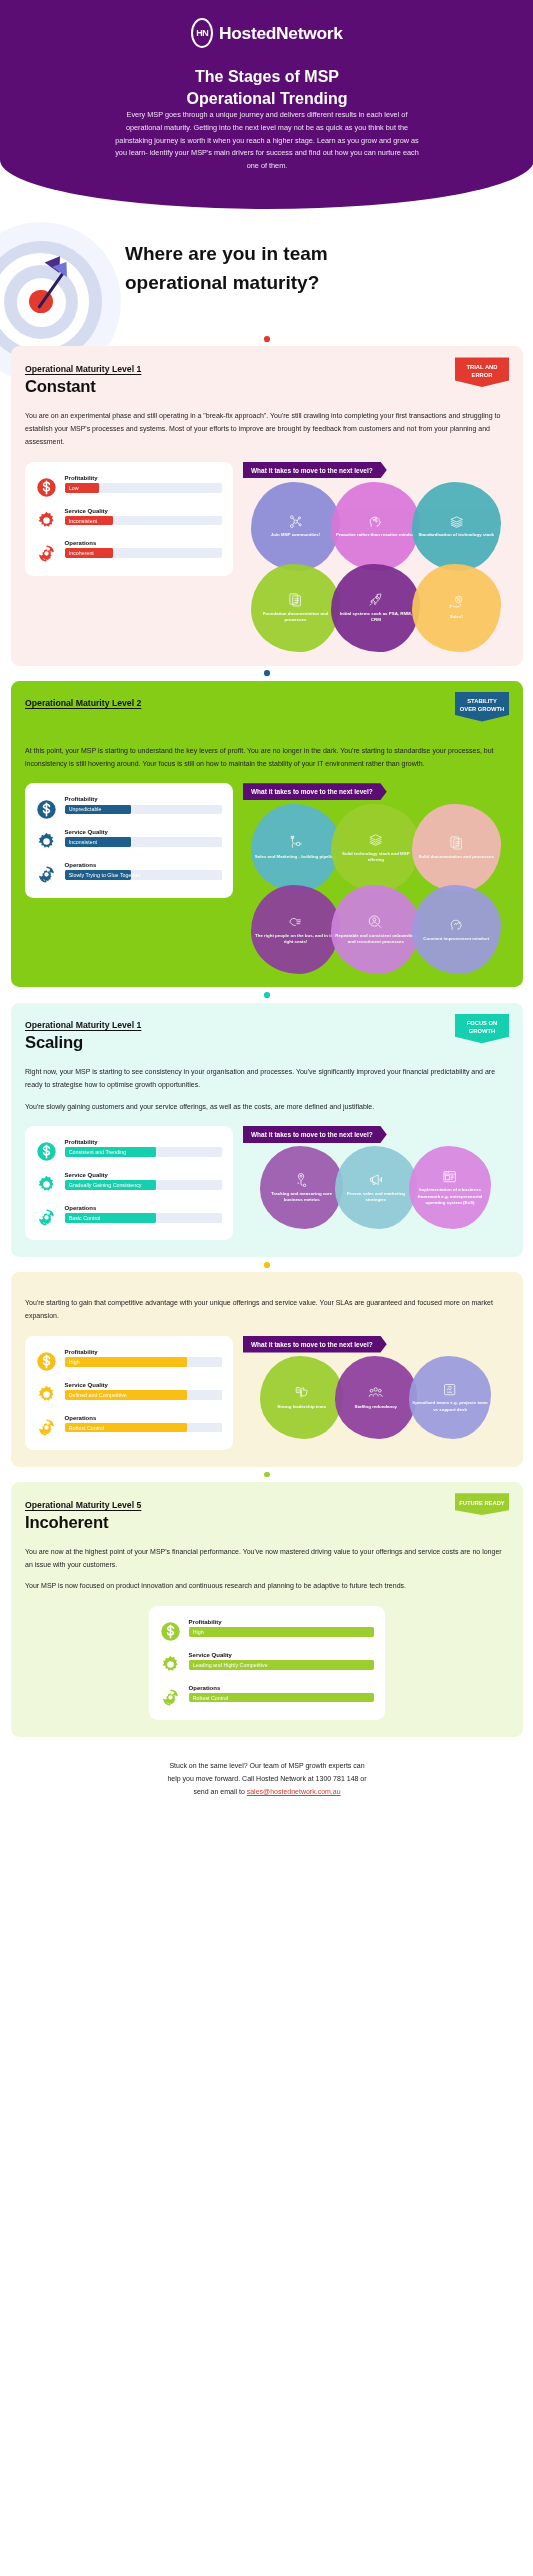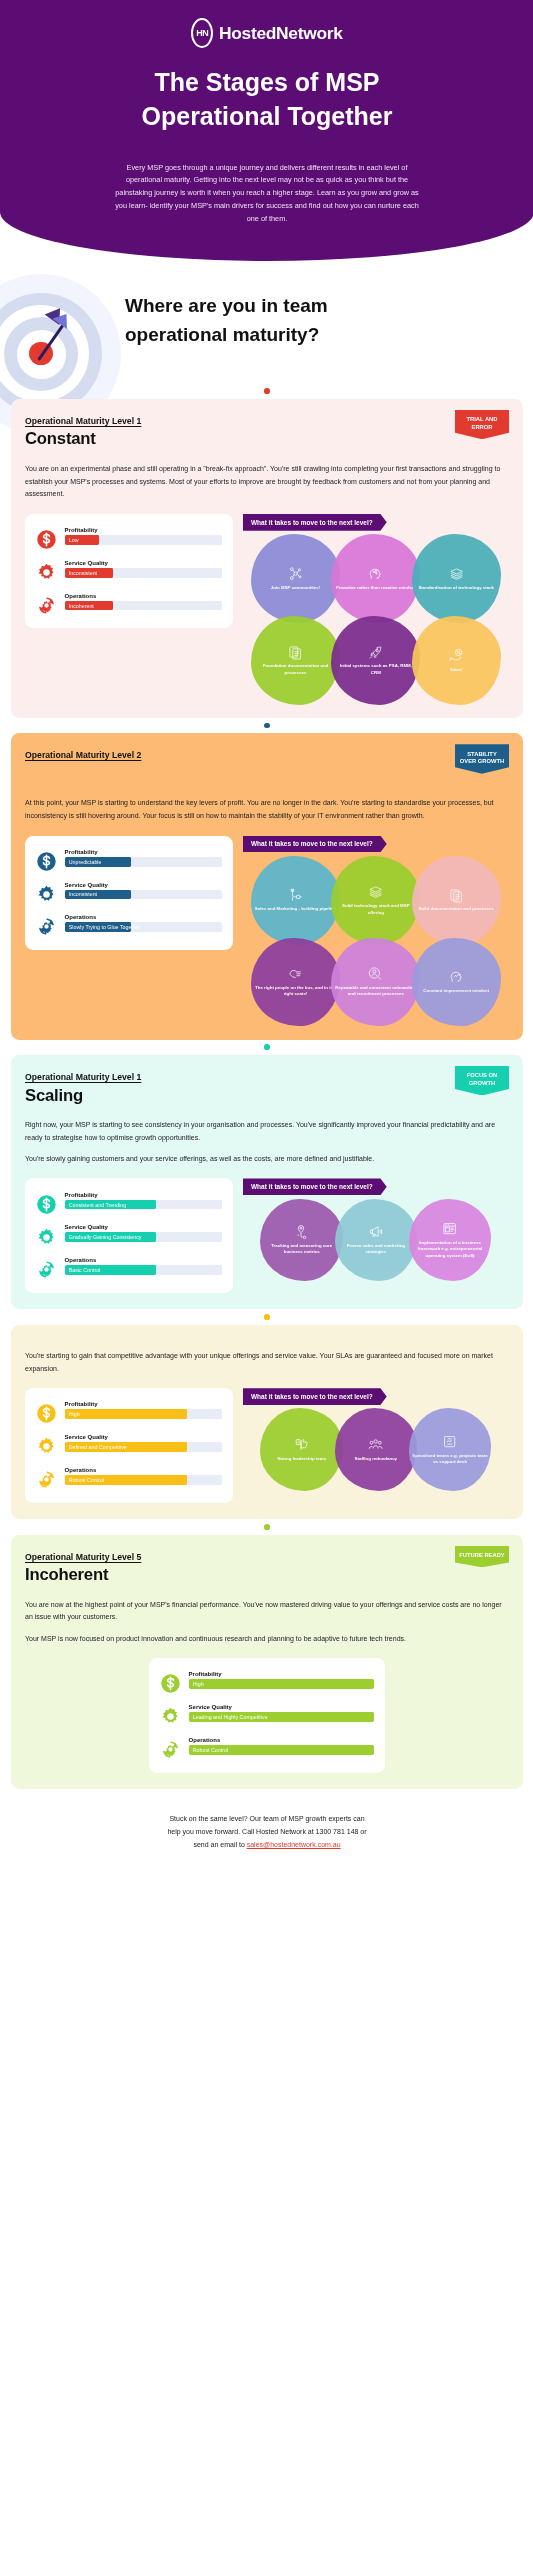--- a/index.html
+++ b/index.html
@@ -25,22 +25,22 @@
     gap: 5.6px; margin-bottom: 18px;
   }
   .logo-mark {
     width: 22px; height: 30px; border-radius: 50%;
     border: 2.1px solid #ffffff;
     display: flex; align-items: center; justify-content: center;
     color: #ffffff; font-weight: bold; font-size: 9px; letter-spacing: -0.3px;
   }
   .logo-text { color: #ffffff; font-size: 17.4px; font-weight: bold; letter-spacing: -0.3px; text-align: center; }
   .hero h1 {
-    color: #ffffff; font-size: 25px; line-height: 1.35; font-weight: bold;
-    padding: 0 44px; margin-bottom: 28px;
+    color: #ffffff; font-size: 16px; line-height: 1.35; font-weight: bold;
+    padding: 0 44px; margin-bottom: 0;
   }
   .hero p {
     color: #f0e2f5; font-size: 7.3px; line-height: 1.75;
     max-width: 327px; margin: 0 auto; padding: 0 7px;
   }
 
   
   .where {
     position: relative;
     padding: 31px 0 19.5px;
@@ -163,21 +163,21 @@
 
 <div class="page">
 
   <div class="hero">
     <div class="logo-row">
       <div class="logo-mark">HN</div>
       <div class="logo-text">HostedNetwork</div>
     </div>
     <h1>
       <span>The Stages of MSP</span><br>
-      <span>Operational Together</span>
+      <span>Operational Trending</span>
     </h1>
     <p>Every MSP goes through a unique journey and delivers different results in each level of operational maturity. Getting into the next level may not be as quick as you think but the painstaking journey is worth it when you reach a higher stage. Learn as you grow and grow as you learn- identify your MSP's main drivers for success and find out how you can nurture each one of them.</p>
   </div>
 
   <div class="where">
     <div class="target-wrap">
       <div class="target-halo"></div>
       <div class="ring r1"></div>
         <div class="ring r2"></div>
       <div class="ring r3"></div>
@@ -318,21 +318,21 @@
                   </svg>
                 </span>
                 <span>Sales!</span>
               </div>
             </div></div>
         </div>
       </div>
       <div class="connector">
         <div class="dot" style="background:#1d5f8a"></div>
       </div>
-      <div class="level" style="background: #fdba74;">
+      <div class="level" style="background: #84cc16;">
         <div class="lvl-head"><div class="lvl-kicker">Operational Maturity Level 2</div><div class="badge" style="background:#1d5f8a">STABILITY OVER GROWTH</div></div>
         <div class="lvl-desc">
           <p>At this point, your MSP is starting to understand the key levers of profit. You are no longer in the dark. You're starting to standardise your processes, but inconsistency is still hovering around. Your focus is still on how to maintain the stability of your IT environment rather than growth.</p>
         </div>
         <div class="lvl-body">
           <div class="metrics">
             <div class="metric">
               <div class="m-icon">
                 <svg viewBox="0 0 32 32">
                   <circle cx="16" cy="16" r="14" fill="#1d5f8a"></circle>

